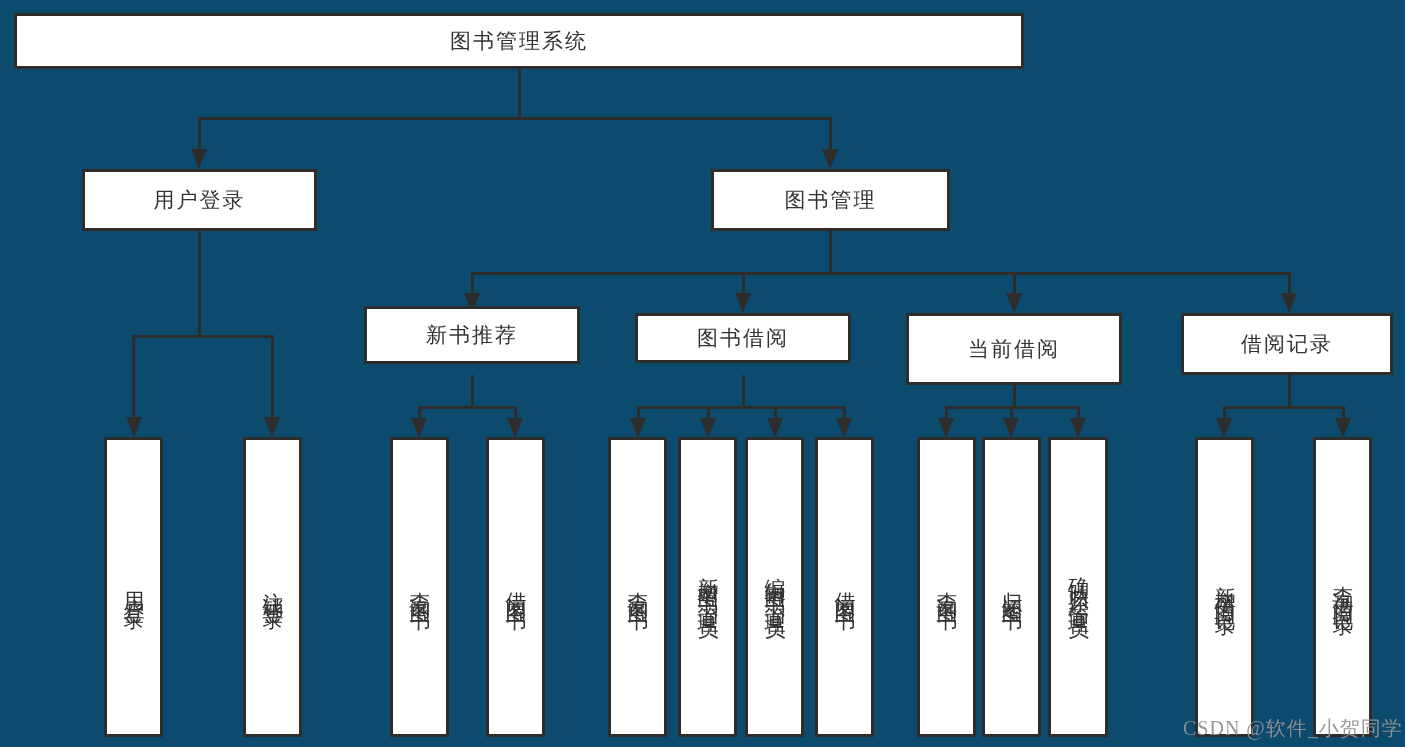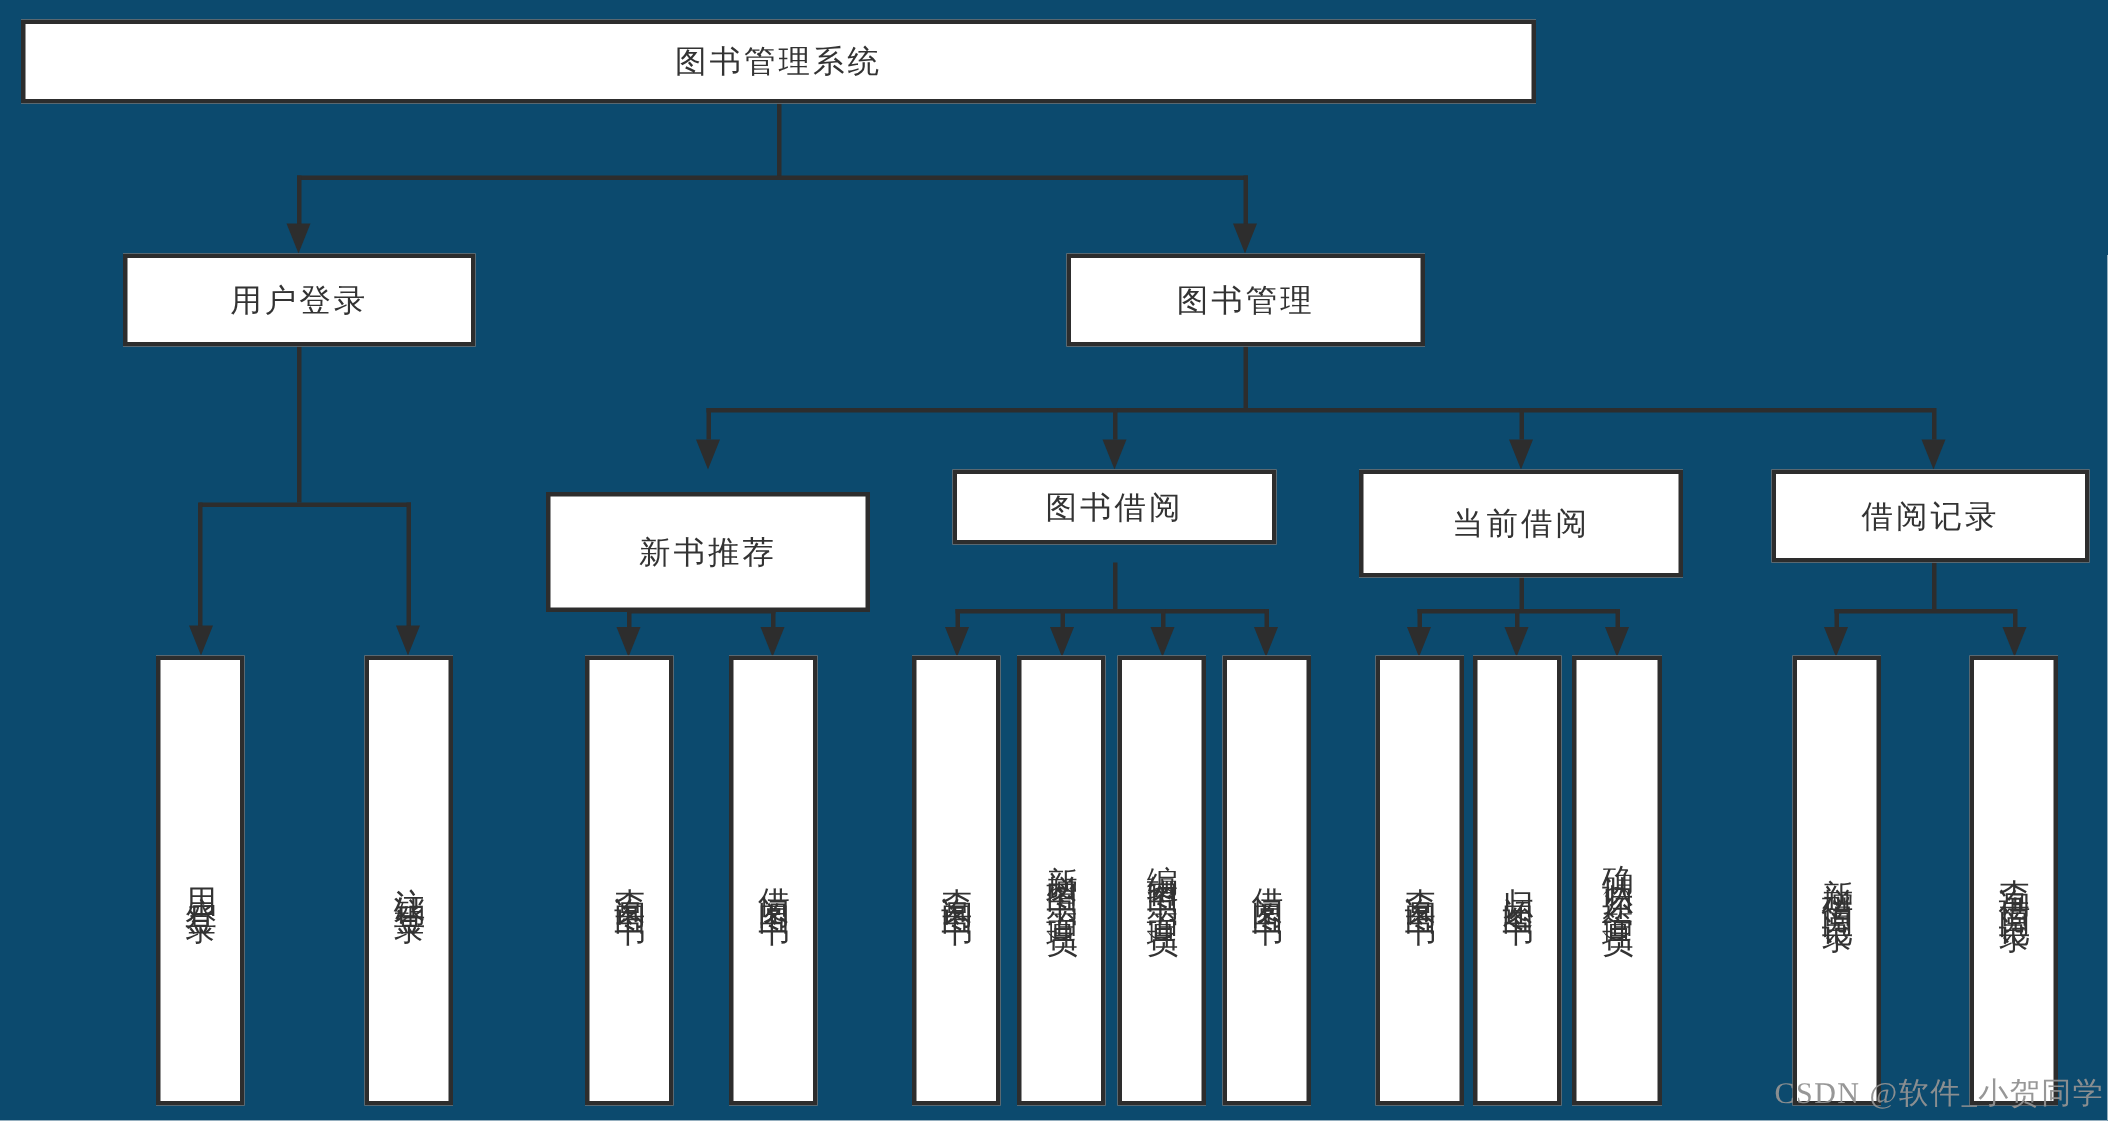--- a/index.html
+++ b/index.html
@@ -84,21 +84,21 @@
   <div class="hline" style="left:471px;top:272px;width:819px"></div>
   <div class="vline" style="left:471px;top:272px;height:21px"></div>
   <div class="arrow" style="left:464px;top:293px"></div>
   <div class="vline" style="left:742px;top:272px;height:21px"></div>
   <div class="arrow" style="left:735px;top:293px"></div>
   <div class="vline" style="left:1013px;top:272px;height:21px"></div>
   <div class="arrow" style="left:1006px;top:293px"></div>
   <div class="vline" style="left:1288px;top:272px;height:21px"></div>
   <div class="arrow" style="left:1281px;top:293px"></div>
 
-  <div class="box hnode" style="left:364px;top:328px;width:216px;height:80px">
+  <div class="box hnode" style="left:364px;top:306px;width:216px;height:58px">
     <span>新书推荐</span>
   </div>
   <div class="box hnode" style="left:635px;top:313px;width:216px;height:50px">
     <span>图书借阅</span>
   </div>
   <div class="box hnode" style="left:906px;top:313px;width:216px;height:72px">
     <span>当前借阅</span>
   </div>
   <div class="box hnode" style="left:1181px;top:313px;width:212px;height:62px">
     <span>借阅记录</span>

